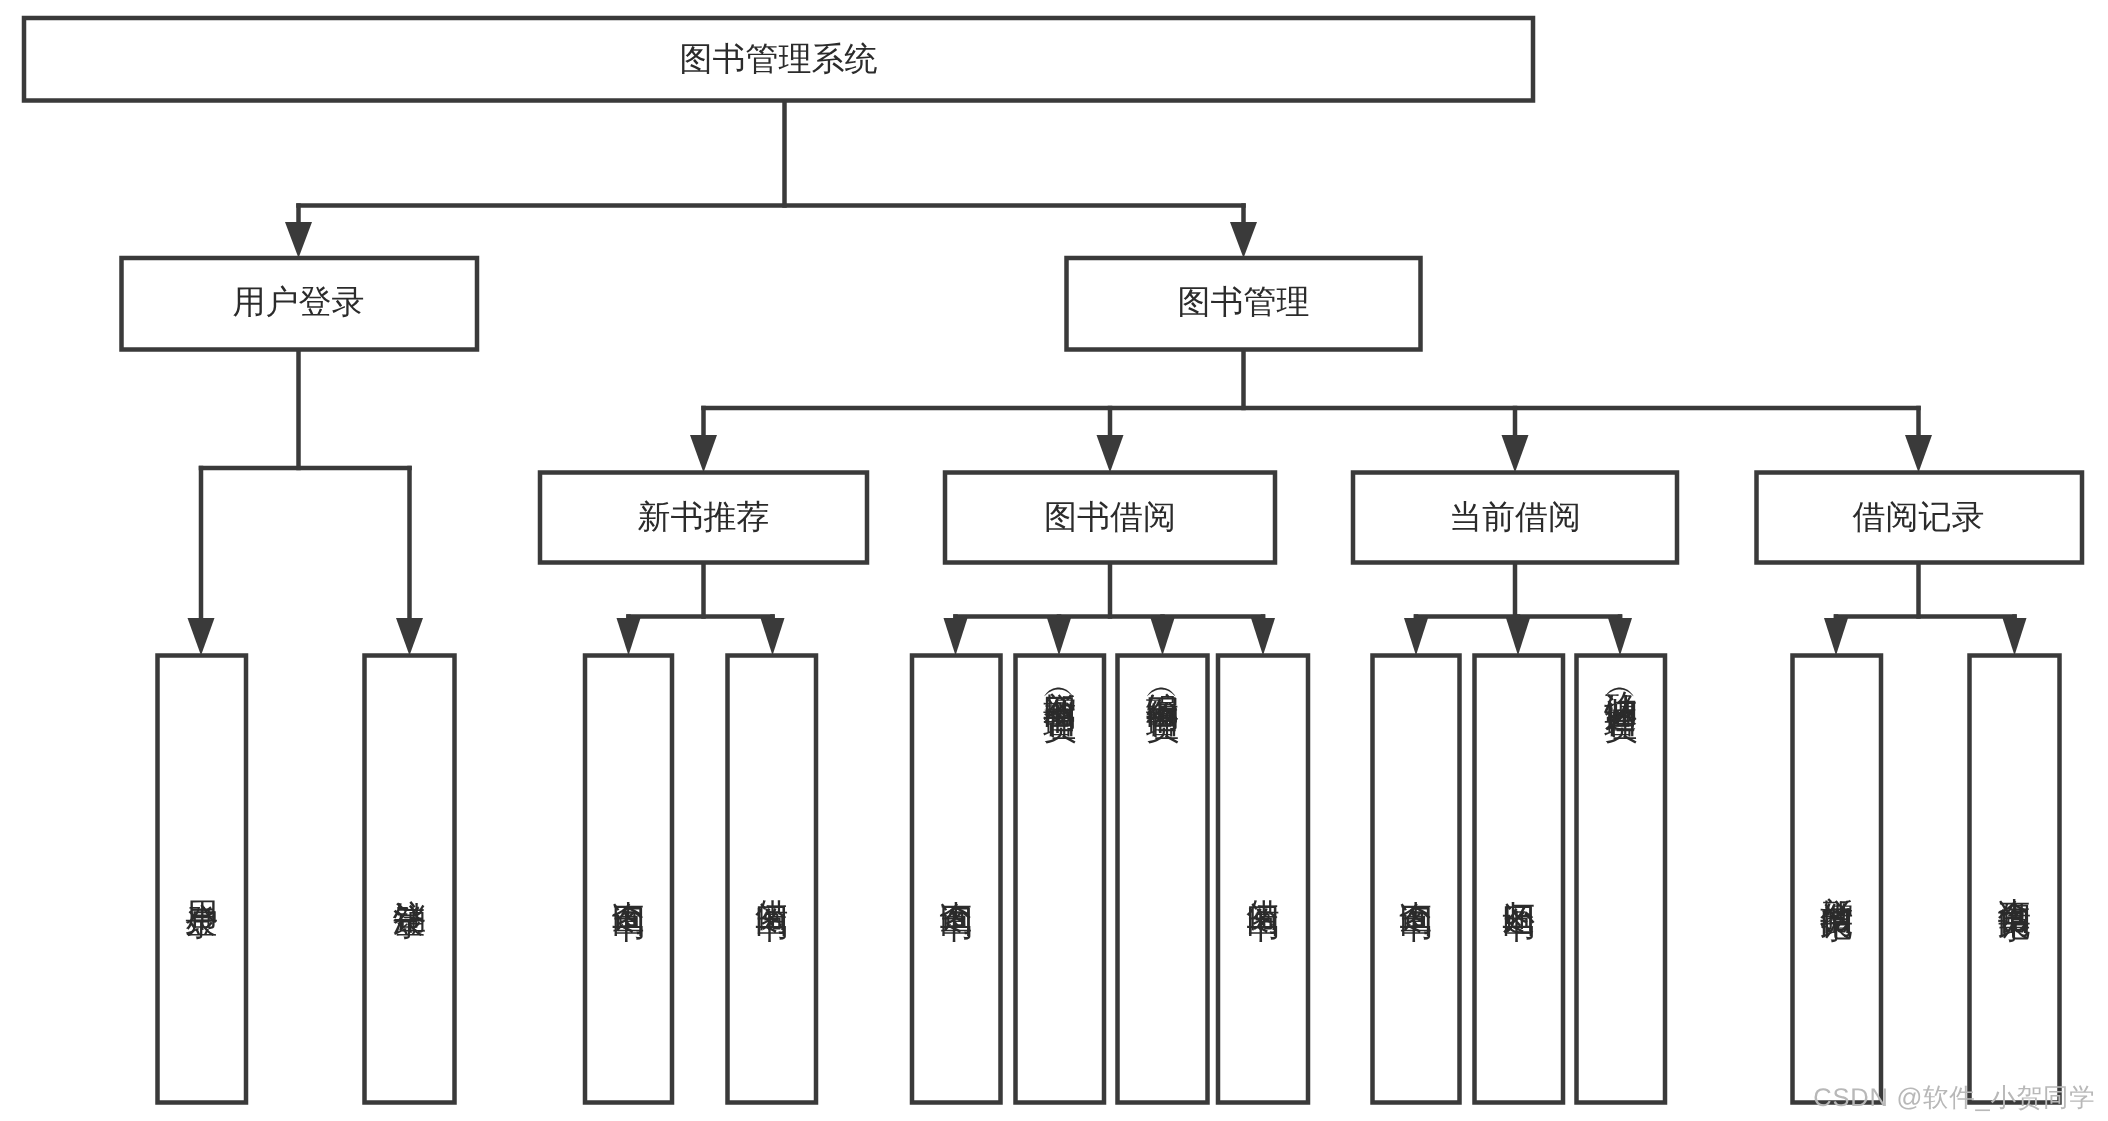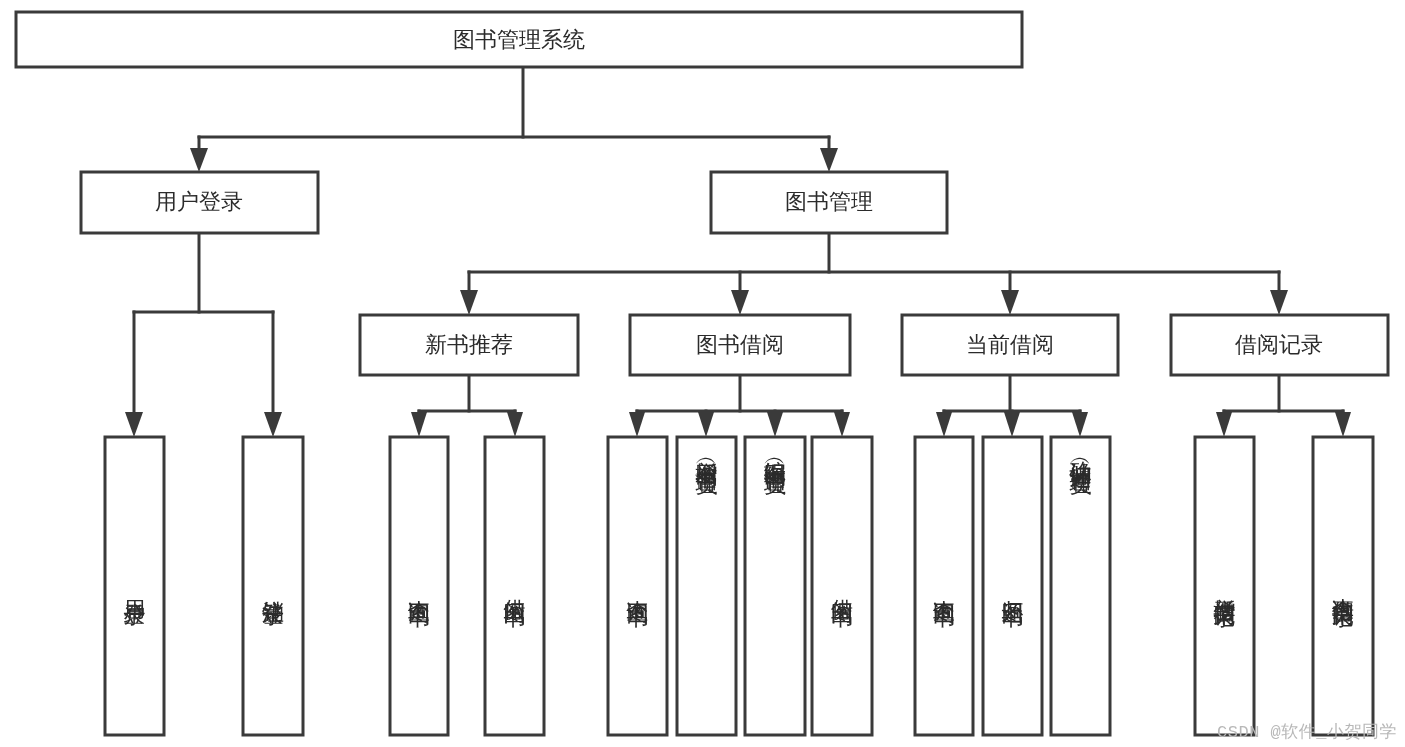--- a/index.html
+++ b/index.html
@@ -64,21 +64,21 @@
     position: absolute;
     display: flex;
     align-items: center;
     justify-content: center;
     pointer-events: none;
   }
   .watermark {
     position: absolute;
     right: 8px;
     bottom: 4px;
-    font-family: Liberation Mono, monospace;
+    font-family: Liberation Sans, sans-serif;
     font-size: 17px;
     color: #b8b8b8;
     white-space: nowrap;
     letter-spacing: 0.5px;
   }
 </style>
 </head>
 <body>
 
 <div id="diagram-root">

